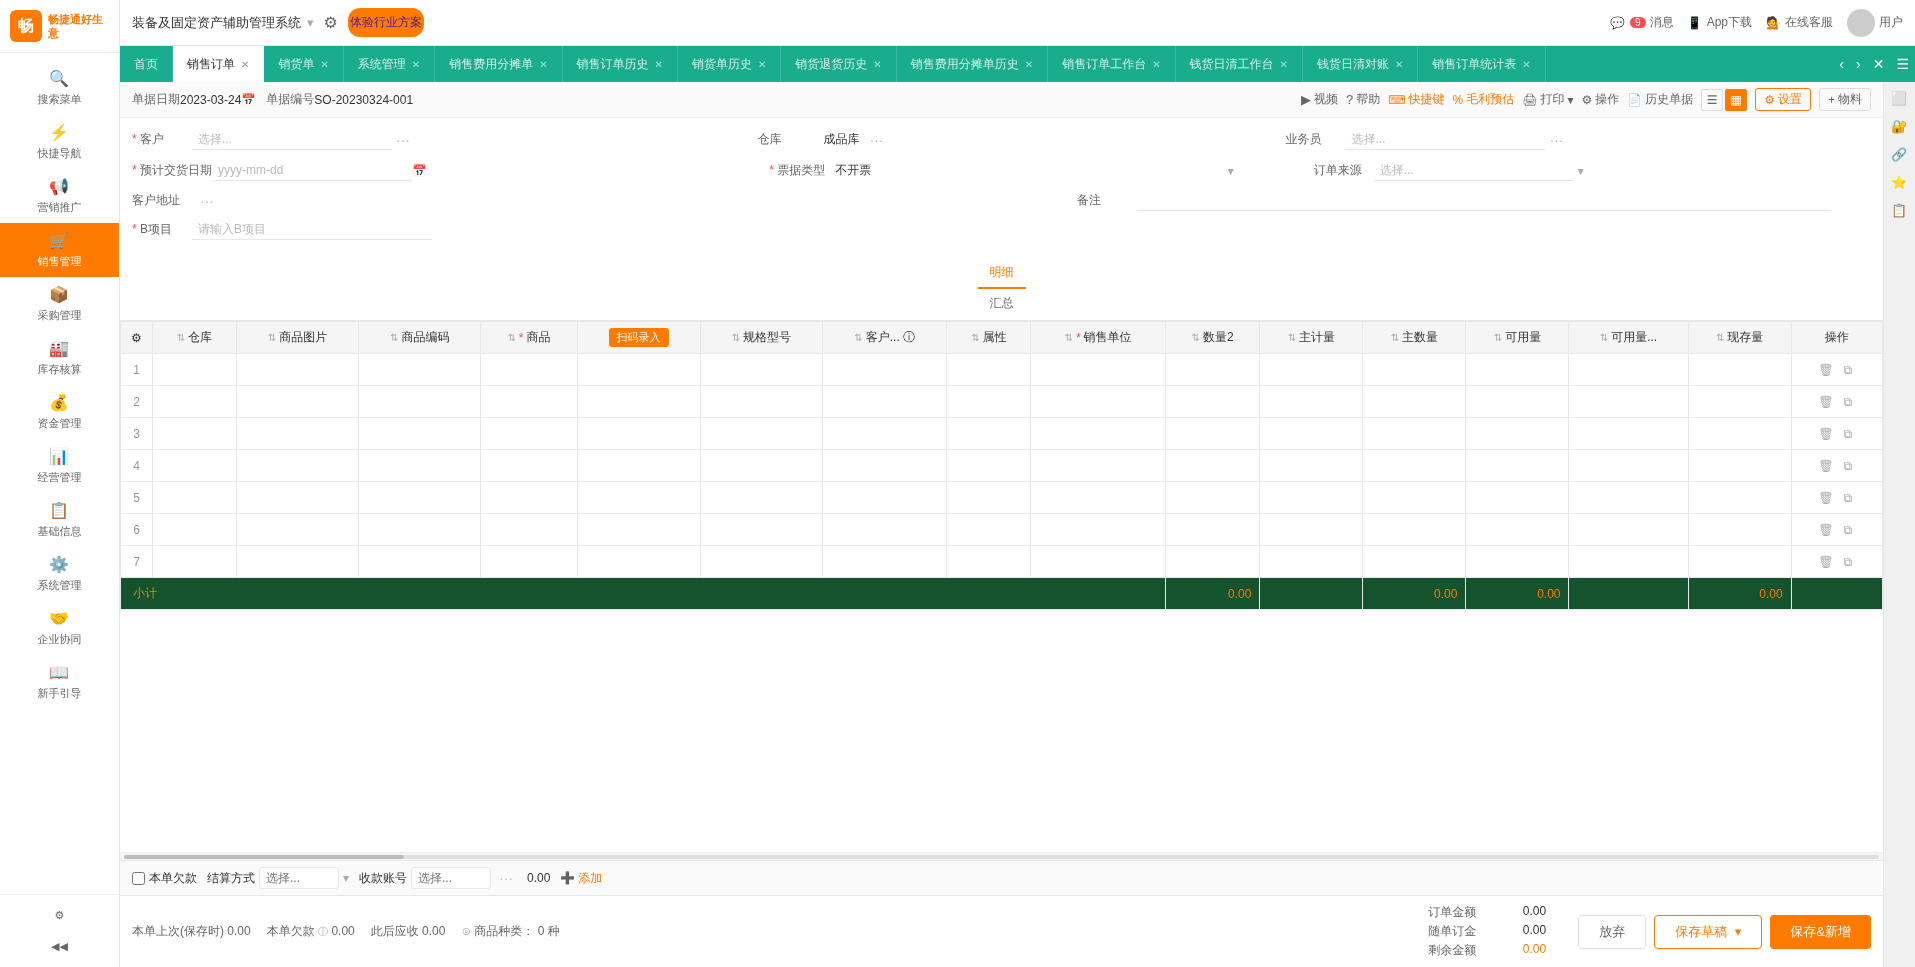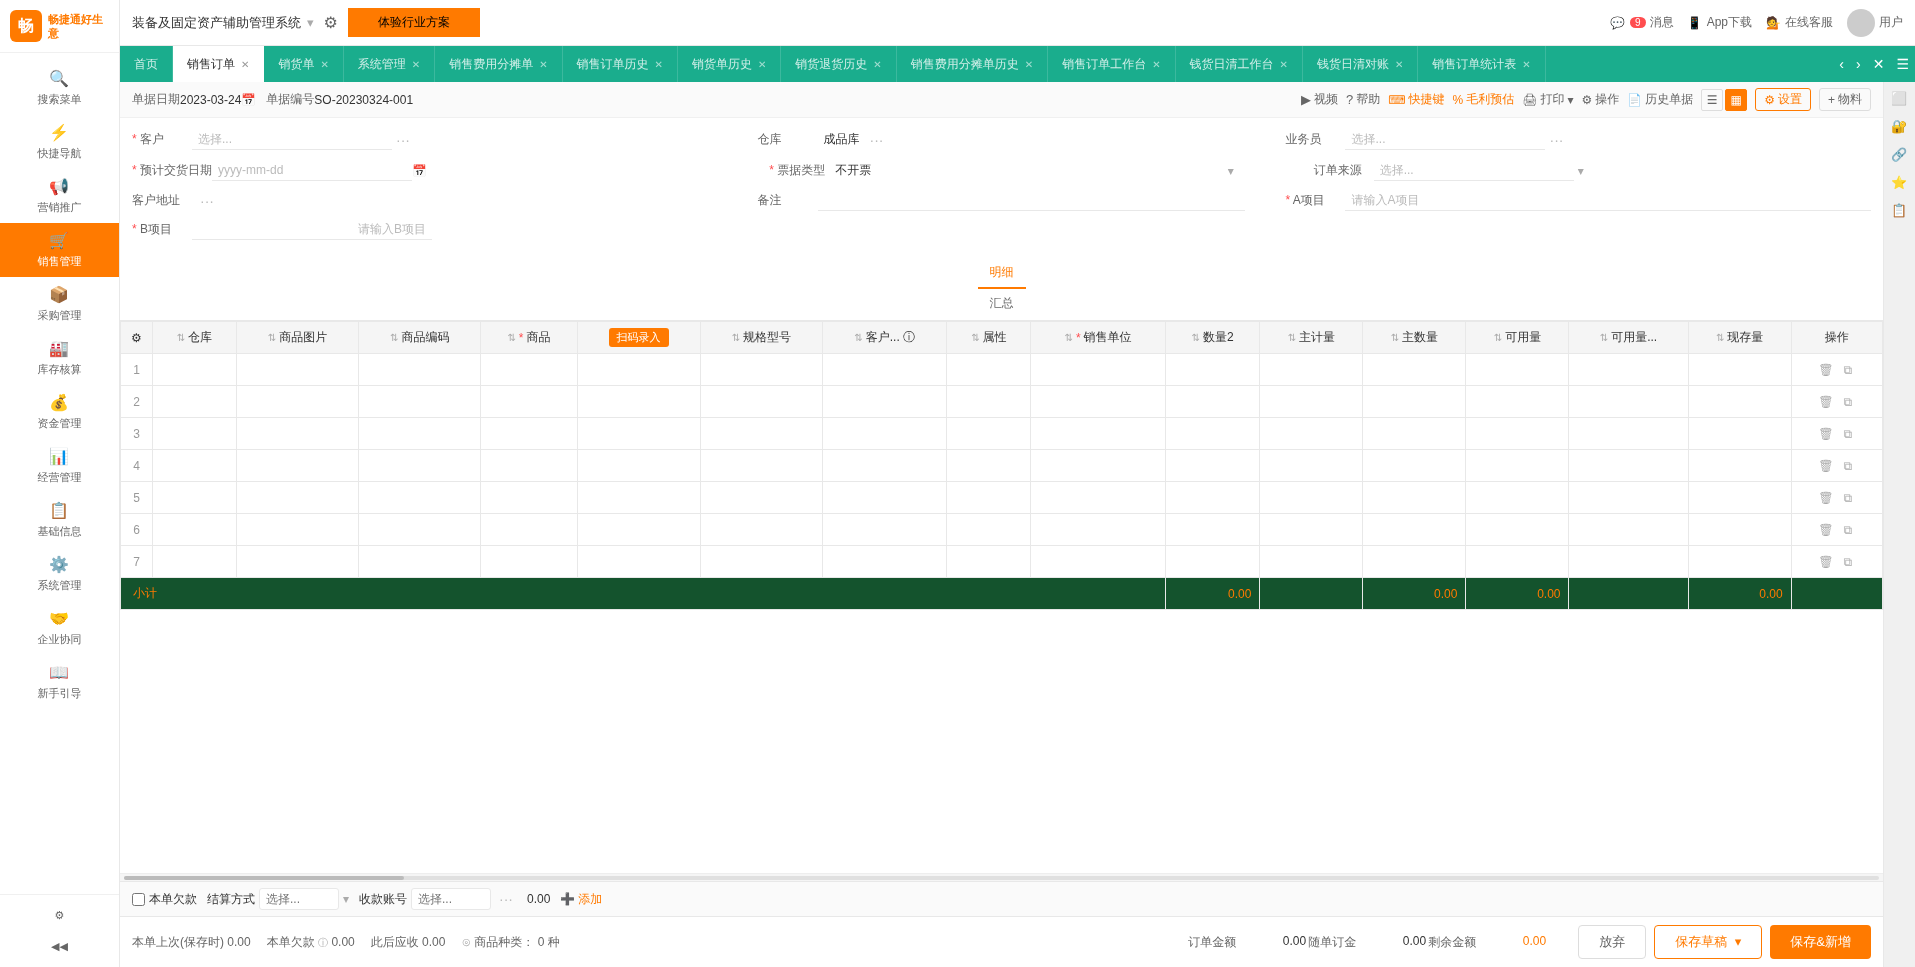--- a/index.html
+++ b/index.html
@@ -19,21 +19,21 @@
     .nav-item.active { color: #fff; background: #ff7a00; }
     .nav-item .nav-icon { font-size: 16px; }
     .sidebar-bottom { padding: 8px; display: flex; flex-direction: column; align-items: center; gap: 6px; border-top: 1px solid #f0f0f0; }
     .sidebar-bottom-btn { width: 100%; display: flex; align-items: center; justify-content: center; gap: 4px; padding: 6px; cursor: pointer; color: #666; font-size: 11px; }
 
     
     .top-bar { background: #fff; padding: 0 12px; height: 46px; display: flex; align-items: center; justify-content: space-between; border-bottom: 1px solid #e8e8e8; }
     .top-bar-left { display: flex; align-items: center; gap: 10px; }
     .system-title { font-size: 13px; color: #333; display: flex; align-items: center; gap: 6px; }
     .settings-icon { color: #666; cursor: pointer; font-size: 16px; }
-    .industry-btn { background: #ff7a00; color: #000000; border: none; padding: 6px 30px; border-radius: 0; cursor: pointer; font-size: 12px; }
+    .industry-btn { background: #ff7a00; color: #4c1d95; border: none; padding: 6px 2px; border-radius: 12px; cursor: pointer; font-size: 12px; }
     .top-bar-right { display: flex; align-items: center; gap: 14px; color: #666; font-size: 12px; }
     .top-right-item { display: flex; align-items: center; gap: 4px; cursor: pointer; }
     .badge { background: #ff4d4f; color: white; border-radius: 10px; padding: 0 5px; font-size: 10px; min-width: 16px; text-align: center; }
     .avatar { width: 28px; height: 28px; background: #ccc; border-radius: 50%; }
 
     
     .tab-bar { background: #1aad8d; display: flex; align-items: flex-start; height: 36px; overflow: hidden; flex-shrink: 0; }
     .tab-item { padding: 0 14px; height: 36px; display: flex; align-items: center; gap: 4px; cursor: pointer; color: rgba(255,255,255,0.8); font-size: 12px; white-space: nowrap; border-right: 1px solid rgba(255,255,255,0.15); }
     .tab-item.active { background: #fff; color: #333; }
     .tab-item .close-btn { font-size: 10px; color: rgba(255,255,255,0.6); margin-left: 2px; }
@@ -99,21 +99,21 @@
     .checkbox-item { display: flex; align-items: center; gap: 4px; cursor: pointer; }
     .footer-field { display: flex; align-items: center; gap: 4px; }
     .footer-input { border: 1px solid #e8e8e8; padding: 3px 6px; border-radius: 3px; font-size: 12px; width: 80px; }
     .footer-value { color: #333; font-size: 12px; }
     .add-btn { color: #ff7a00; cursor: pointer; display: flex; align-items: center; gap: 3px; font-size: 12px; }
 
     
     .bottom-bar { padding: 8px 12px; display: flex; align-items: center; justify-content: space-between; border-top: 1px solid #e8e8e8; background: #fff; flex-shrink: 0; }
     .bottom-bar-left { display: flex; align-items: center; gap: 16px; color: #666; font-size: 12px; }
     .bottom-bar-right { display: flex; align-items: center; gap: 16px; }
-    .summary-info { display: flex; flex-direction: row; align-items: flex-end; gap: 2px; }
+    .summary-info { display: flex; flex-direction: column; align-items: flex-end; gap: 2px; }
     .summary-line { display: flex; gap: 20px; font-size: 12px; }
     .summary-label { color: #666; }
     .summary-val { color: #333; min-width: 50px; text-align: right; }
     .summary-val.orange { color: #ff7a00; }
     .action-buttons { display: flex; gap: 8px; margin-left: 16px; }
     .btn { padding: 7px 20px; border-radius: 4px; cursor: pointer; font-size: 13px; border: 1px solid #ddd; }
     .btn-discard { background: #fff; color: #666; }
     .btn-draft { background: #fff; color: #ff7a00; border-color: #ff7a00; }
     .btn-save { background: #ff7a00; color: white; border: none; }
 
@@ -396,30 +396,26 @@
             <div class="form-field" style="flex:1.2;">
               <span class="form-field-label">客户地址</span>
               <span class="form-field-dots" style="margin-left:4px;">···</span>
             </div>
             <div class="form-separator"></div>
             <div class="form-field" style="flex:1;">
               <span class="form-field-label">备注</span>
               <input class="form-field-input" type="text" style="flex: 1 1 0%;">
             </div>
             <div class="form-separator"></div>
-            <div class="form-field" style="flex:1.2;">
-              <span class="form-field-label required">A项目</span>
-              <input class="form-field-input" type="text" style="flex: 1 1 0%;" placeholder="请输入A项目">
-            </div>
           </div>
 
           <div class="form-row">
             <div class="form-field" style="flex:0 0 300px;">
               <span class="form-field-label required">B项目</span>
-              <input class="form-field-input" type="text" style="flex: 1 1 0%; text-align: right;" placeholder="请输入B项目">
+              <input class="form-field-input" type="text" style="flex: 1 1 0%;" placeholder="请输入B项目">
             </div>
           </div>
         </div>
 
         <div class="detail-tabs">
           <div class="detail-tab active">明细</div>
           <div class="detail-tab">汇总</div>
         </div>
 
         <div class="table-container">

